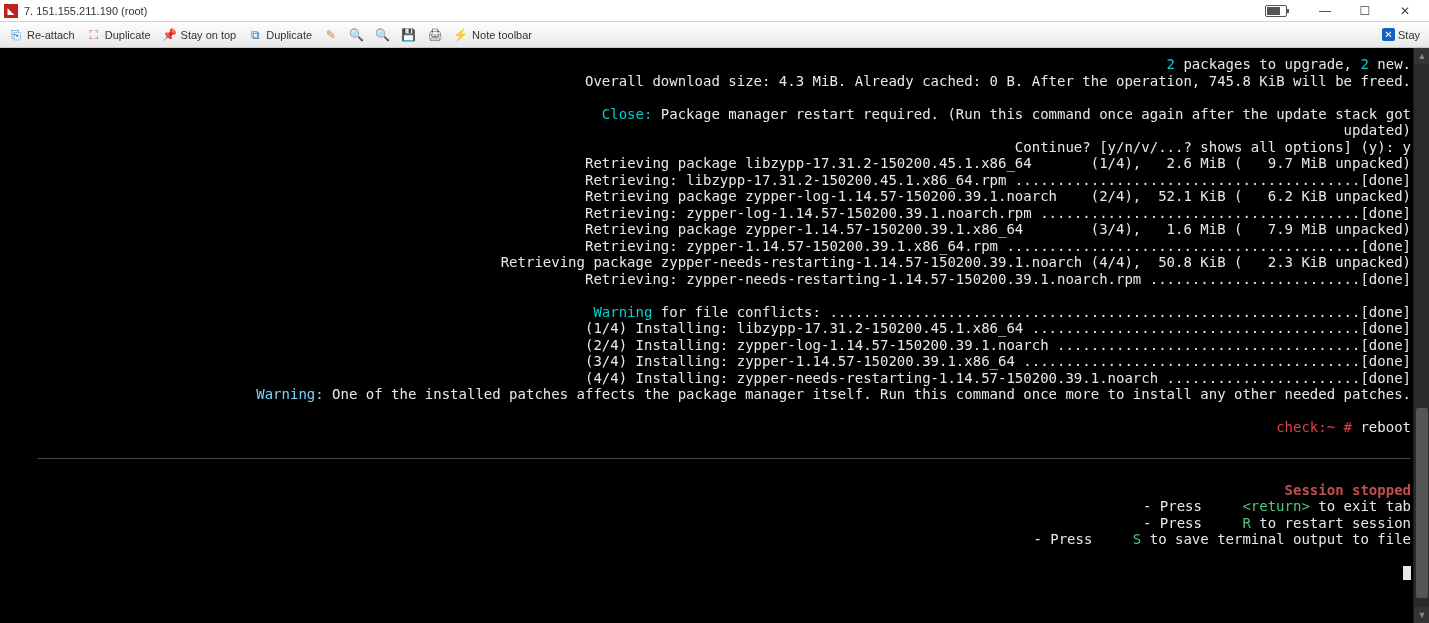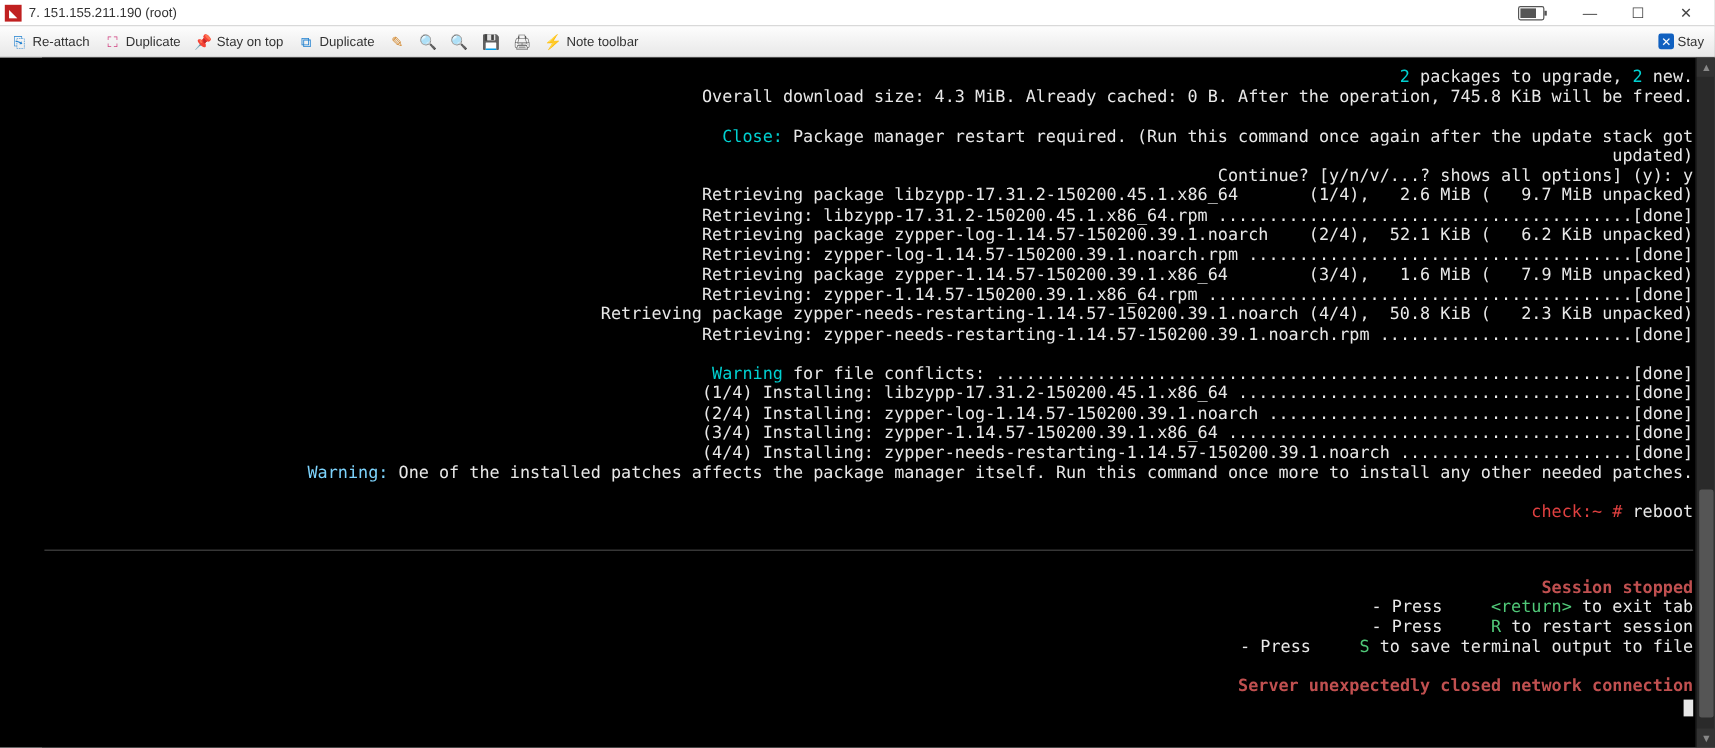--- a/index.html
+++ b/index.html
@@ -173,20 +173,19 @@
 <span class="magenta">Warning:</span> One of the installed patches affects the package manager itself. Run this command once more to install any other needed patches.
 
 <span class="red">check:~ #</span> reboot
 
 <hr class="hr">
 <span class="dimred">Session stopped</span>
     - Press <span class="green2">&lt;return&gt;</span> to exit tab
     - Press <span class="green2">R</span> to restart session
     - Press <span class="green2">S</span> to save terminal output to file
 
-<span class="dimred">Server unexpectedly closed network connection</span>
 <span class="cursor-block"></span></div>
   <div class="scrollbar">
     <div class="scroll-arrow up">▲</div>
     <div class="scroll-thumb" style="top:360px; height:190px;"></div>
     <div class="scroll-arrow down">▼</div>
   </div>
 </div>
 
 </body></html>

